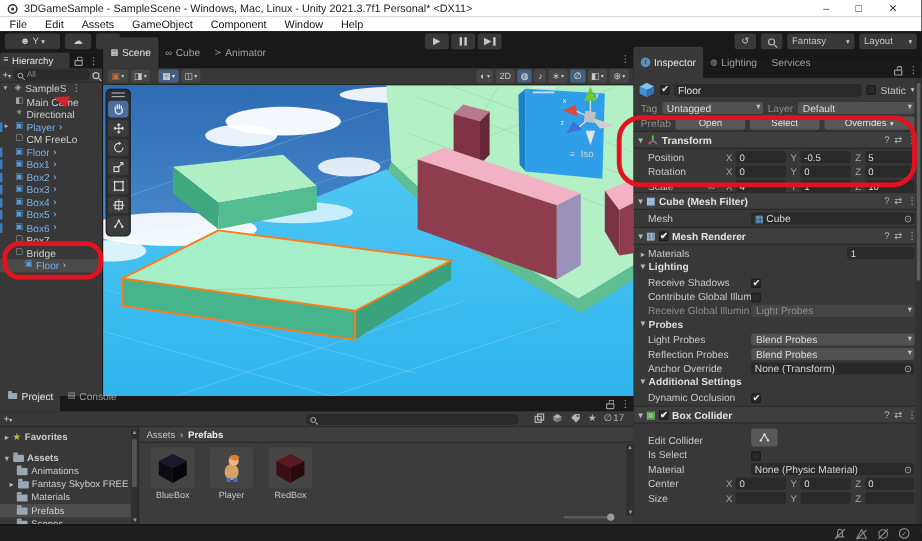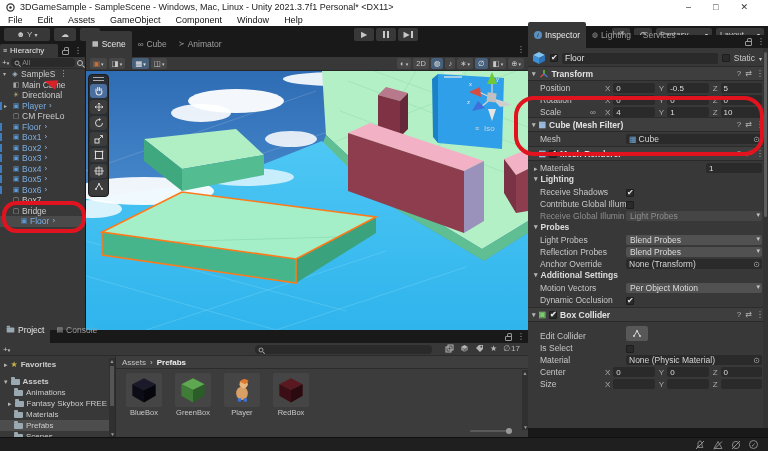--- a/index.html
+++ b/index.html
@@ -46,21 +46,21 @@
 .sgroup{display:flex;gap:2px;align-items:center}
 .sright{position:absolute;right:4px;display:flex;gap:2px}
 .viewport{position:relative;width:442px;height:259px;overflow:hidden;background:#3a79c4}
 
 .tools{position:absolute;left:2px;top:3px;width:21px;background:rgba(40,40,40,.92);border:1px solid #1c1c1c;border-radius:4px;padding:2px 1px;display:flex;flex-direction:column;gap:2px;align-items:center;z-index:5}
 .tools .handle{width:11px;height:4px;border-top:1px solid #aaa;border-bottom:1px solid #aaa;margin-bottom:1px}
 .tool{width:17px;height:14px;background:#3c3c3c;border-radius:3px;display:flex;align-items:center;justify-content:center}
 .tool.on{background:#4a6f9e}
 .tool svg{display:block}
 
-#inspector{left:528px;top:35px;width:240px;height:393px}
+#inspector{left:528px;top:52px;width:240px;height:393px}
 .icontent{font-size:8.5px;color:#c8c8c8;position:relative;height:380px;overflow:hidden}
 .ihead{padding:2px 6px 0 4px}
 .hrow1{display:flex;align-items:center;gap:4px;height:16px}
 .namefield{flex:1;height:11px;background:#2a2a2a;border-radius:2px;color:#e2e2e2;display:flex;align-items:center;padding:0 3px}
 .hrow2,.hrow3{display:flex;align-items:center;gap:4px;height:13px;padding-left:2px}
 .dd{height:10px;background:#515151;border-radius:2px;display:flex;align-items:center;padding:0 4px;color:#ddd;position:relative;overflow:hidden;white-space:nowrap}
 .dd::after{content:"▾";position:absolute;right:2px;top:0;font-size:7px;color:#c5c5c5}
 .dd.dis{background:#454545;color:#8f8f8f}
 .pbtn{height:11px;background:#585858;border-radius:2px;display:flex;align-items:center;justify-content:center;font-size:8px;color:#e0e0e0;position:relative}
 .comphead{height:15px;background:#3e3e3e;border-top:1px solid #2b2b2b;border-bottom:1px solid #292929;display:flex;align-items:center;gap:3px;padding:0 4px;font-weight:bold;color:#e2e2e2}
@@ -539,20 +539,43 @@
             <polygon points="7,7 13,4 13,10 7,13" fill="#2c73b8"></polygon>
           </svg>
         <span class="cb on"></span>
         <span class="namefield">
             <span>Floor</span>
           </span>
         <span class="cb"></span>
         <span>Static</span>
         <span style="font-size:6px">▾</span>
       </div>
+      <div class="hrow2">
+        <span class="dim">Tag</span>
+        <span class="dd" style="width:84px">
+            <span>Untagged</span>
+          </span>
+        <span class="dim">Layer</span>
+        <span class="dd" style="flex:1">
+            <span>Default</span>
+          </span>
+      </div>
+      <div class="hrow3">
+        <span class="dim">Prefab</span>
+        <span class="pbtn" style="flex:1">
+            <span>Open</span>
+          </span>
+        <span class="pbtn" style="flex:1">
+            <span>Select</span>
+          </span>
+        <span class="pbtn" style="flex:1.3">
+            <span>Overrides</span>
+            <span style="font-size:6px;margin-left:3px">▾</span>
+          </span>
+      </div>
     </div>
 
     <div class="comphead">
       <span style="font-size:7px;color:#b5b5b5">▾</span>
       <svg width="10" height="10" viewBox="0 0 10 10">
           <path d="M5 5 L5 1" stroke="#6acb3a" stroke-width="1.4"></path>
           <path d="M5 5 L1.5 8" stroke="#e04b3f" stroke-width="1.4"></path>
           <path d="M5 5 L8.5 8" stroke="#4a78d0" stroke-width="1.4"></path>
         </svg>
       <span>Transform</span>
@@ -690,26 +713,20 @@
       <span class="ilabel">Anchor Override</span>
       <span class="objf">
           <span>None (Transform)</span>
           <span class="pick">⊙</span>
         </span>
     </div>
     <div class="subhead">
         <span style="font-size:7px;color:#b5b5b5">▾</span>
         <span>Additional Settings</span>
       </div>
-    <div class="irow">
-      <span class="ilabel">Motion Vectors</span>
-      <span class="dd" style="flex:1">
-          <span>Per Object Motion</span>
-        </span>
-    </div>
     <div class="irow">
       <span class="ilabel">Dynamic Occlusion</span>
       <span class="cb on"></span>
     </div>
 
     <div class="comphead" style="margin-top:2px">
       <span style="font-size:7px;color:#b5b5b5">▾</span>
       <span style="color:#7acb6e;font-size:8px">▣</span>
       <span class="cb on"></span>
       <span>Box Collider</span>
@@ -868,30 +885,20 @@
                 <polygon points="18,4 32,11 18,18 4,11" fill="#1a1a2a"></polygon>
                 <polygon points="4,11 18,18 18,33 4,25" fill="#0c0c16"></polygon>
                 <polygon points="18,18 32,11 32,25 18,33" fill="#06060c"></polygon>
               </svg>
             </span>
           <span class="glabel">BlueBox</span>
         </div>
         <div class="gitem">
           <span class="thumb">
               <svg width="30" height="30" viewBox="0 0 36 36">
-                <polygon points="18,4 32,11 18,18 4,11" fill="#5da850"></polygon>
-                <polygon points="4,11 18,18 18,33 4,25" fill="#3e7c38"></polygon>
-                <polygon points="18,18 32,11 32,25 18,33" fill="#2c5c28"></polygon>
-              </svg>
-            </span>
-          <span class="glabel">GreenBox</span>
-        </div>
-        <div class="gitem">
-          <span class="thumb">
-              <svg width="30" height="30" viewBox="0 0 36 36">
                 <ellipse cx="18" cy="22" rx="7" ry="8" fill="#d9a066"></ellipse>
                 <circle cx="20" cy="11" r="5" fill="#e8b87e"></circle>
                 <path d="M15 8 Q20 2 26 7 L22 11 Z" fill="#e07a30"></path>
                 <rect x="13" y="28" width="4" height="4" fill="#3c6fd0"></rect>
                 <rect x="20" y="28" width="4" height="4" fill="#3c6fd0"></rect>
               </svg>
             </span>
           <span class="glabel">Player</span>
         </div>
         <div class="gitem">

